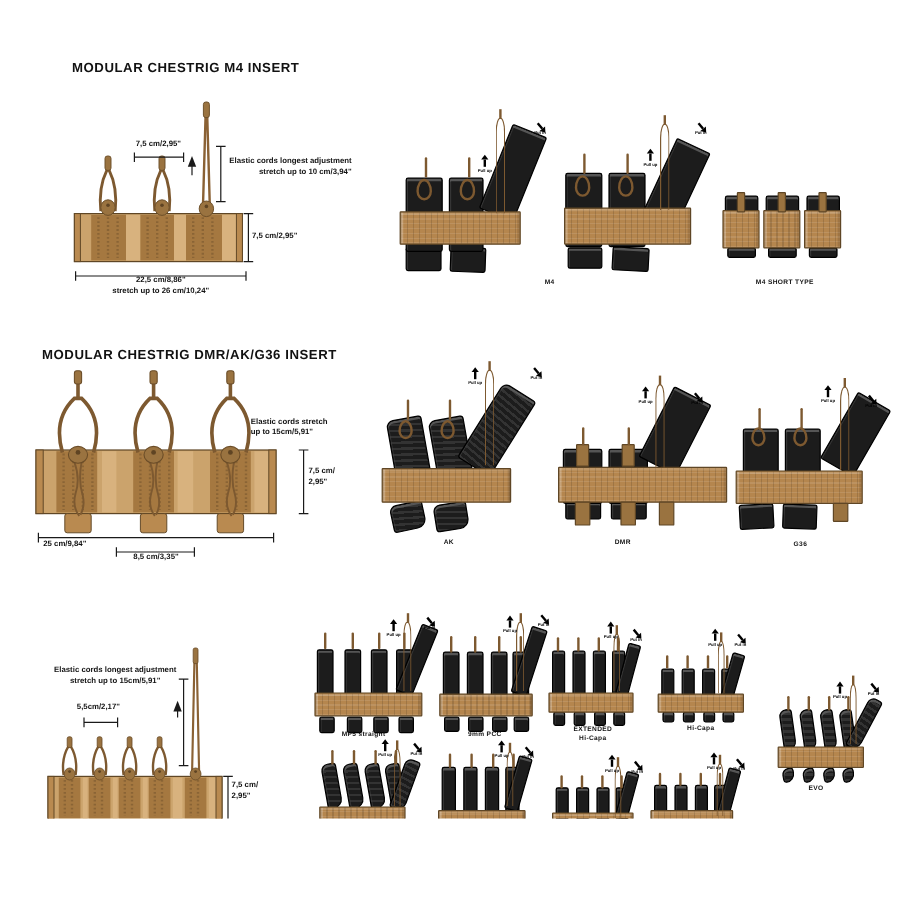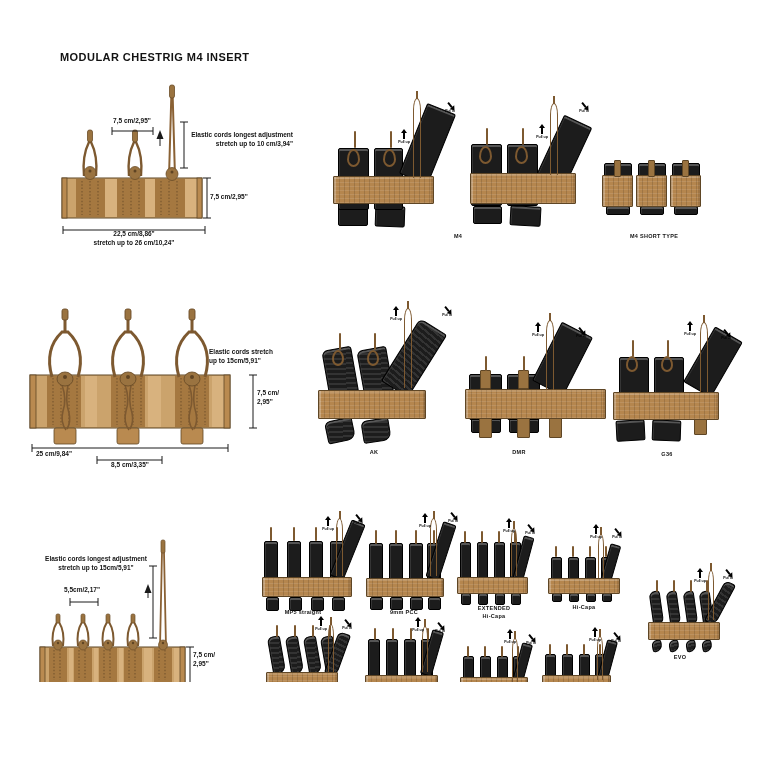--- a/index.html
+++ b/index.html
@@ -30,20 +30,21 @@
   .aup{display:block;width:2px;height:6px;background:#000;position:relative;}
   .aup::before{content:"";position:absolute;left:-2.5px;top:-4px;border-left:3.5px solid transparent;border-right:3.5px solid transparent;border-bottom:4.5px solid #000;}
   .ann.ai .aup{transform:rotate(140deg);}
 </style>
 </head>
 <body>
 
 <div id="cv">
 
   <div class="title" style="left:60px;top:51px">MODULAR CHESTRIG M4 INSERT</div>
+  <div class="title" style="left:35px;top:290px">MODULAR CHESTRIG DMR/AK/G36 INSERT</div>
 
   <svg class="dg" style="left:40px;top:80px" width="270" height="175" viewBox="0 0 270 175">
     <g>
       <rect x="22" y="98" width="140" height="40" fill="#cba36c" stroke="#5f4625" stroke-width="1"></rect>
       <rect x="65" y="99" width="12" height="38" fill="#d8b27e"></rect>
       <rect x="105" y="99" width="10" height="38" fill="#d8b27e"></rect>
       <rect x="145" y="99" width="12" height="38" fill="#d8b27e"></rect>
       <rect x="36" y="99" width="29" height="38" fill="#a57840"></rect>
       <rect x="77" y="99" width="28" height="38" fill="#a57840"></rect>
       <rect x="115" y="99" width="30" height="38" fill="#a57840"></rect>

